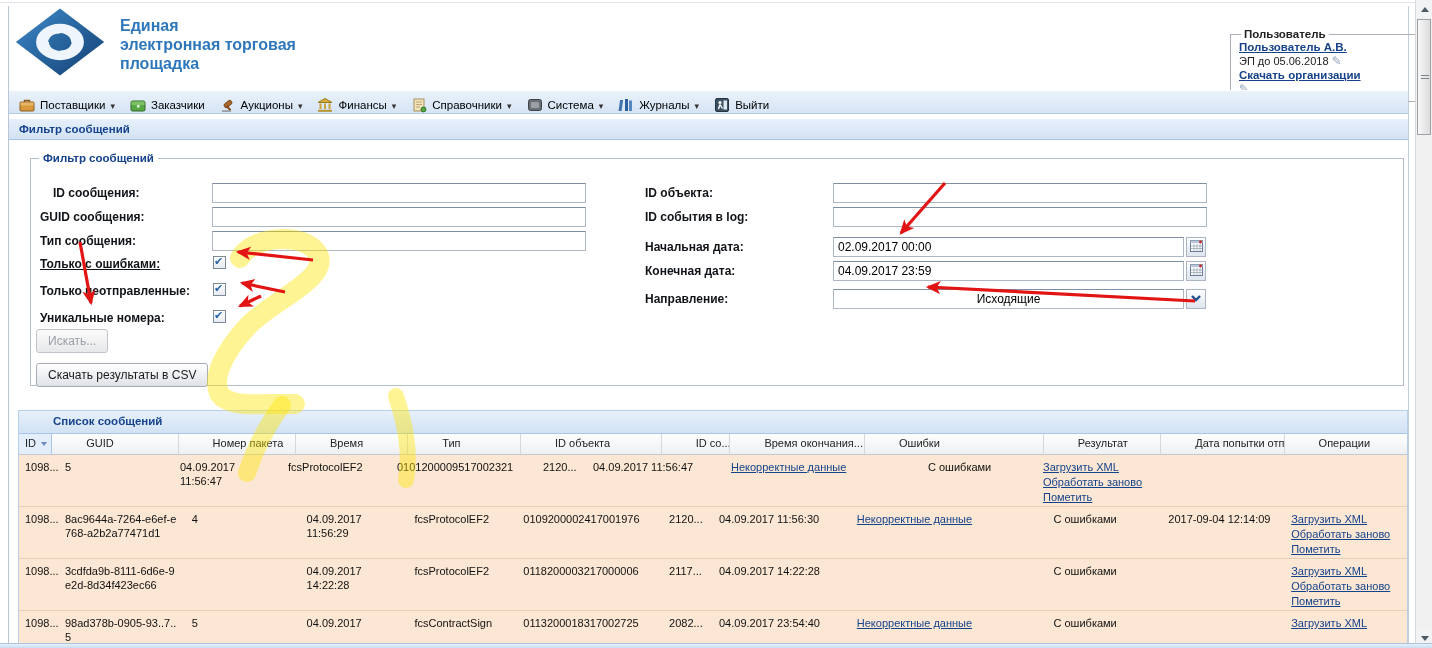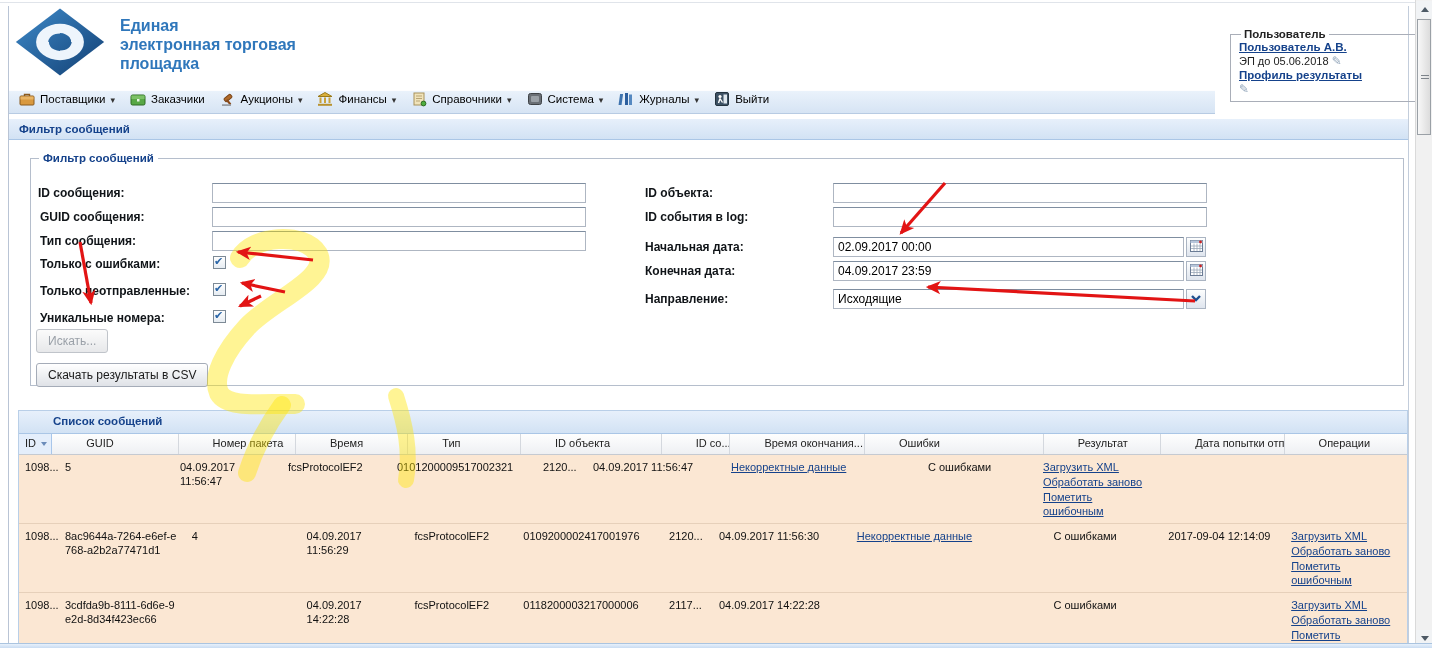--- a/index.html
+++ b/index.html
@@ -14,22 +14,22 @@
   .logo-text{left:120px;top:16px;font-size:16px;font-weight:bold;color:#2f77bb;line-height:19px;}
   
   .ufs{left:1218px;top:16px;width:196px;height:74px;border:1px solid #a9aeb8;margin:12px;padding:0 0 0 8px;box-sizing:border-box;}
   .ufs legend{font-weight:bold;font-size:11.5px;color:#222;padding:0 3px;margin-left:2px;}
   .ulink{display:inline-block;font-size:11.5px;font-weight:bold;color:#15428b;text-decoration:underline;cursor:pointer;}
   .uline{line-height:14px;}
   .cert{font-size:11px;color:#222;}
   .pencil{display:inline-block;color:#8fa3b8;font-size:12px;transform:rotate(0deg);}
   .pencil::after{content:"✎";}
   
-  .menubar{left:9px;top:90px;width:1206px;height:24px;background:linear-gradient(#eaf2fb,#d6e4f4);
-           border-bottom:1px solid #b7cbe3;border-top:1px solid #fdfdfe;display:flex;align-items:flex-start;padding-left:4px;box-sizing:border-box;}
+  .menubar{left:9px;top:90px;width:1399px;height:24px;background:linear-gradient(#eaf2fb,#d6e4f4);
+           border-bottom:1px solid #b7cbe3;border-top:1px solid #fdfdfe;display:flex;align-items:flex-end;padding-left:4px;box-sizing:border-box;}
   .mi{display:flex;align-items:center;gap:5px;padding:0 9px 0 6px;font-size:11.5px;color:#000;cursor:pointer;white-space:nowrap;}
   .mi svg{display:block;}
   .caret{display:inline-block;}
   .caret::after{content:"▾";font-size:9px;color:#333;}
   
   .titlebar{left:9px;top:118px;width:1399px;height:22px;background:linear-gradient(#e7f0fb,#d2e2f4);
             border-bottom:1px solid #aac6e6;border-top:1px solid #fff;box-sizing:border-box;
             font-weight:bold;font-size:11.5px;color:#15428b;line-height:21px;padding-left:10px;}
   
   .ffs{left:30px;top:152px;width:1374px;height:234px;border:1px solid #b5becc;margin:0;padding:0;box-sizing:border-box;}
@@ -48,21 +48,21 @@
   
   .grid{left:18px;top:410px;width:1390px;height:238px;border:1px solid #b9cfe8;border-bottom:none;box-sizing:border-box;overflow:hidden;background:#fff;}
   .grid-title{height:22px;background:linear-gradient(#e7f0fb,#d2e2f4);border-bottom:1px solid #aac6e6;
               font-weight:bold;font-size:11.5px;color:#15428b;line-height:21px;padding-left:34px;}
   .grid-header{height:20px;display:flex;background:linear-gradient(#fefefe,#eef0f3);border-bottom:1px solid #c5cad1;gap:28px;}
   .hcell{box-sizing:border-box;border-right:1px solid #d4d8de;padding:3px 6px 0;font-size:11px;color:#222;
          white-space:nowrap;overflow:hidden;cursor:pointer;}
   .hcell.sorted{background:#e4eefb;border-right-color:#a8c6ea;}
   .sort-arrow{display:inline-block;width:0;height:0;border-left:3.5px solid transparent;border-right:3.5px solid transparent;
               border-top:4px solid #6b8cba;margin-left:5px;vertical-align:middle;}
-  .trow{height:69px;display:flex;background:#fbe7d3;border-bottom:1px solid #e6d0ba;box-sizing:border-box;cursor:pointer;}
+  .trow{height:52px;display:flex;background:#fbe7d3;border-bottom:1px solid #e6d0ba;box-sizing:border-box;cursor:pointer;}
   .cell{box-sizing:border-box;padding:5px 6px 0;font-size:11px;color:#111;overflow:hidden;line-height:14px;}
   .c0{width:40px;}.c1{width:127px;word-break:break-all;}.c2{width:115px;}.c3{width:108px;}.c4{width:109px;}
   .c5{width:146px;}.c6{width:50px;}.c7{width:138px;}.c8{width:197px;}.c9{width:115px;}
   .c10{width:123px;white-space:nowrap;}.c11{width:122px;}
   .lnk{color:#15428b;text-decoration:underline;cursor:pointer;}
   .op{display:block;line-height:14px;margin-bottom:1px;}
   
   .sb-track{left:1415px;top:0;width:17px;height:648px;background:#f1f1f1;border-left:1px solid #dadada;box-sizing:border-box;}
   .sb-btn{position:absolute;left:0;width:17px;height:17px;background:#f1f3f5;display:flex;align-items:center;justify-content:center;cursor:pointer;}
   .sb-up{top:1px;}
@@ -106,21 +106,21 @@
     <div>Единая</div>
     <div>электронная торговая</div>
     <div>площадка</div>
   </div>
 
   <fieldset class="abs ufs">
     <legend>Пользователь</legend>
     <div class="uline"><span class="ulink">Пользователь А.В.</span></div>
     <div class="uline"><span class="cert">ЭП до 05.06.2018</span>
       <span class="pencil"></span></div>
-    <div class="uline"><span class="ulink">Профиль результаты</span></div>
+    <div class="uline"><span class="ulink">Скачать организации</span></div>
     <div class="uline"><span class="pencil"></span></div>
   </fieldset>
 
   <div class="abs menubar">
     <div class="mi">
       <span>
           <svg width="16" height="16">
         <rect x="1" y="5" width="14" height="9" rx="1" fill="#d9993f" stroke="#8a5a1e"></rect>
         <rect x="1.5" y="5.5" width="13" height="3" fill="#e8b465"></rect>
         <path d="M5.5,5 V3.5 H10.5 V5" fill="none" stroke="#8a5a1e" stroke-width="1.4"></path>
@@ -210,28 +210,28 @@
     </div>
   </div>
 
   <div class="abs titlebar">
     <span>Фильтр сообщений</span>
   </div>
 
   <fieldset class="abs ffs">
     <legend>Фильтр сообщений</legend>
 
-    <span class="flabel" style="left:7px;top:22px;">ID сообщения:</span>
+    <span class="flabel" style="left:22px;top:22px;">ID сообщения:</span>
     <input class="tinput" style="left: 181px; top: 19px; width: 374px;">
     <span class="flabel" style="left:9px;top:46px;">GUID сообщения:</span>
     <input class="tinput" style="left: 181px; top: 43px; width: 374px;">
     <span class="flabel" style="left:9px;top:70px;">Тип сообщения:</span>
     <input class="tinput" style="left: 181px; top: 67px; width: 374px;">
 
-    <span class="flabel" style="left:9px;top:93px;">Только с ошибками:</span>
+    <span class="flabel" style="left:9px;top:93px;text-decoration:underline;">Только с ошибками:</span>
     <div class="checkbox on" style="left:182px;top:92px;"></div>
     <span class="flabel" style="left:9px;top:120px;">Только неотправленные:</span>
     <div class="checkbox on" style="left:182px;top:119px;"></div>
     <span class="flabel" style="left:9px;top:147px;text-align:center;">Уникальные номера:</span>
     <div class="checkbox on" style="left:182px;top:146px;"></div>
 
     <button class="btn" style="left:5px;top:165px;" disabled="">Искать...</button>
     <button class="btn" style="left:5px;top:199px;">Скачать результаты в CSV</button>
 
     <span class="flabel" style="left:614px;top:22px;">ID объекта:</span>
@@ -255,21 +255,21 @@
     <div class="trigger" style="left:1155px;top:97px;">
       <span><svg width="13" height="13">
         <rect x="0.5" y="1.5" width="12" height="11" fill="#fff" stroke="#6b7c95"></rect>
         <rect x="0.5" y="1.5" width="12" height="2.5" fill="#b7c6da"></rect>
         <path d="M1,7 H12 M1,9.5 H12 M4,4.5 V12 M7,4.5 V12 M10,4.5 V12" stroke="#9aa7b8" stroke-width="0.8"></path>
         <circle cx="10.5" cy="3" r="1.4" fill="#c22"></circle>
           </svg></span>
     </div>
 
     <span class="flabel" style="left:614px;top:128px;">Направление:</span>
-    <input class="tinput" style="left: 802px; top: 125px; width: 351px;" value="Исходящие">
+    <input class="tinput" style="left: 802px; top: 125px; width: 351px; text-align: center;" value="Исходящие">
     <div class="trigger" style="left:1155px;top:125px;">
       <span><svg width="12" height="10">
         <path d="M2,3 L6,7 L10,3" fill="none" stroke="#1e4f8f" stroke-width="2.4"></path>
           </svg></span>
     </div>
   </fieldset>
 
   <div class="abs grid">
     <div class="grid-title">Список сообщений</div>
     <div class="grid-header">

